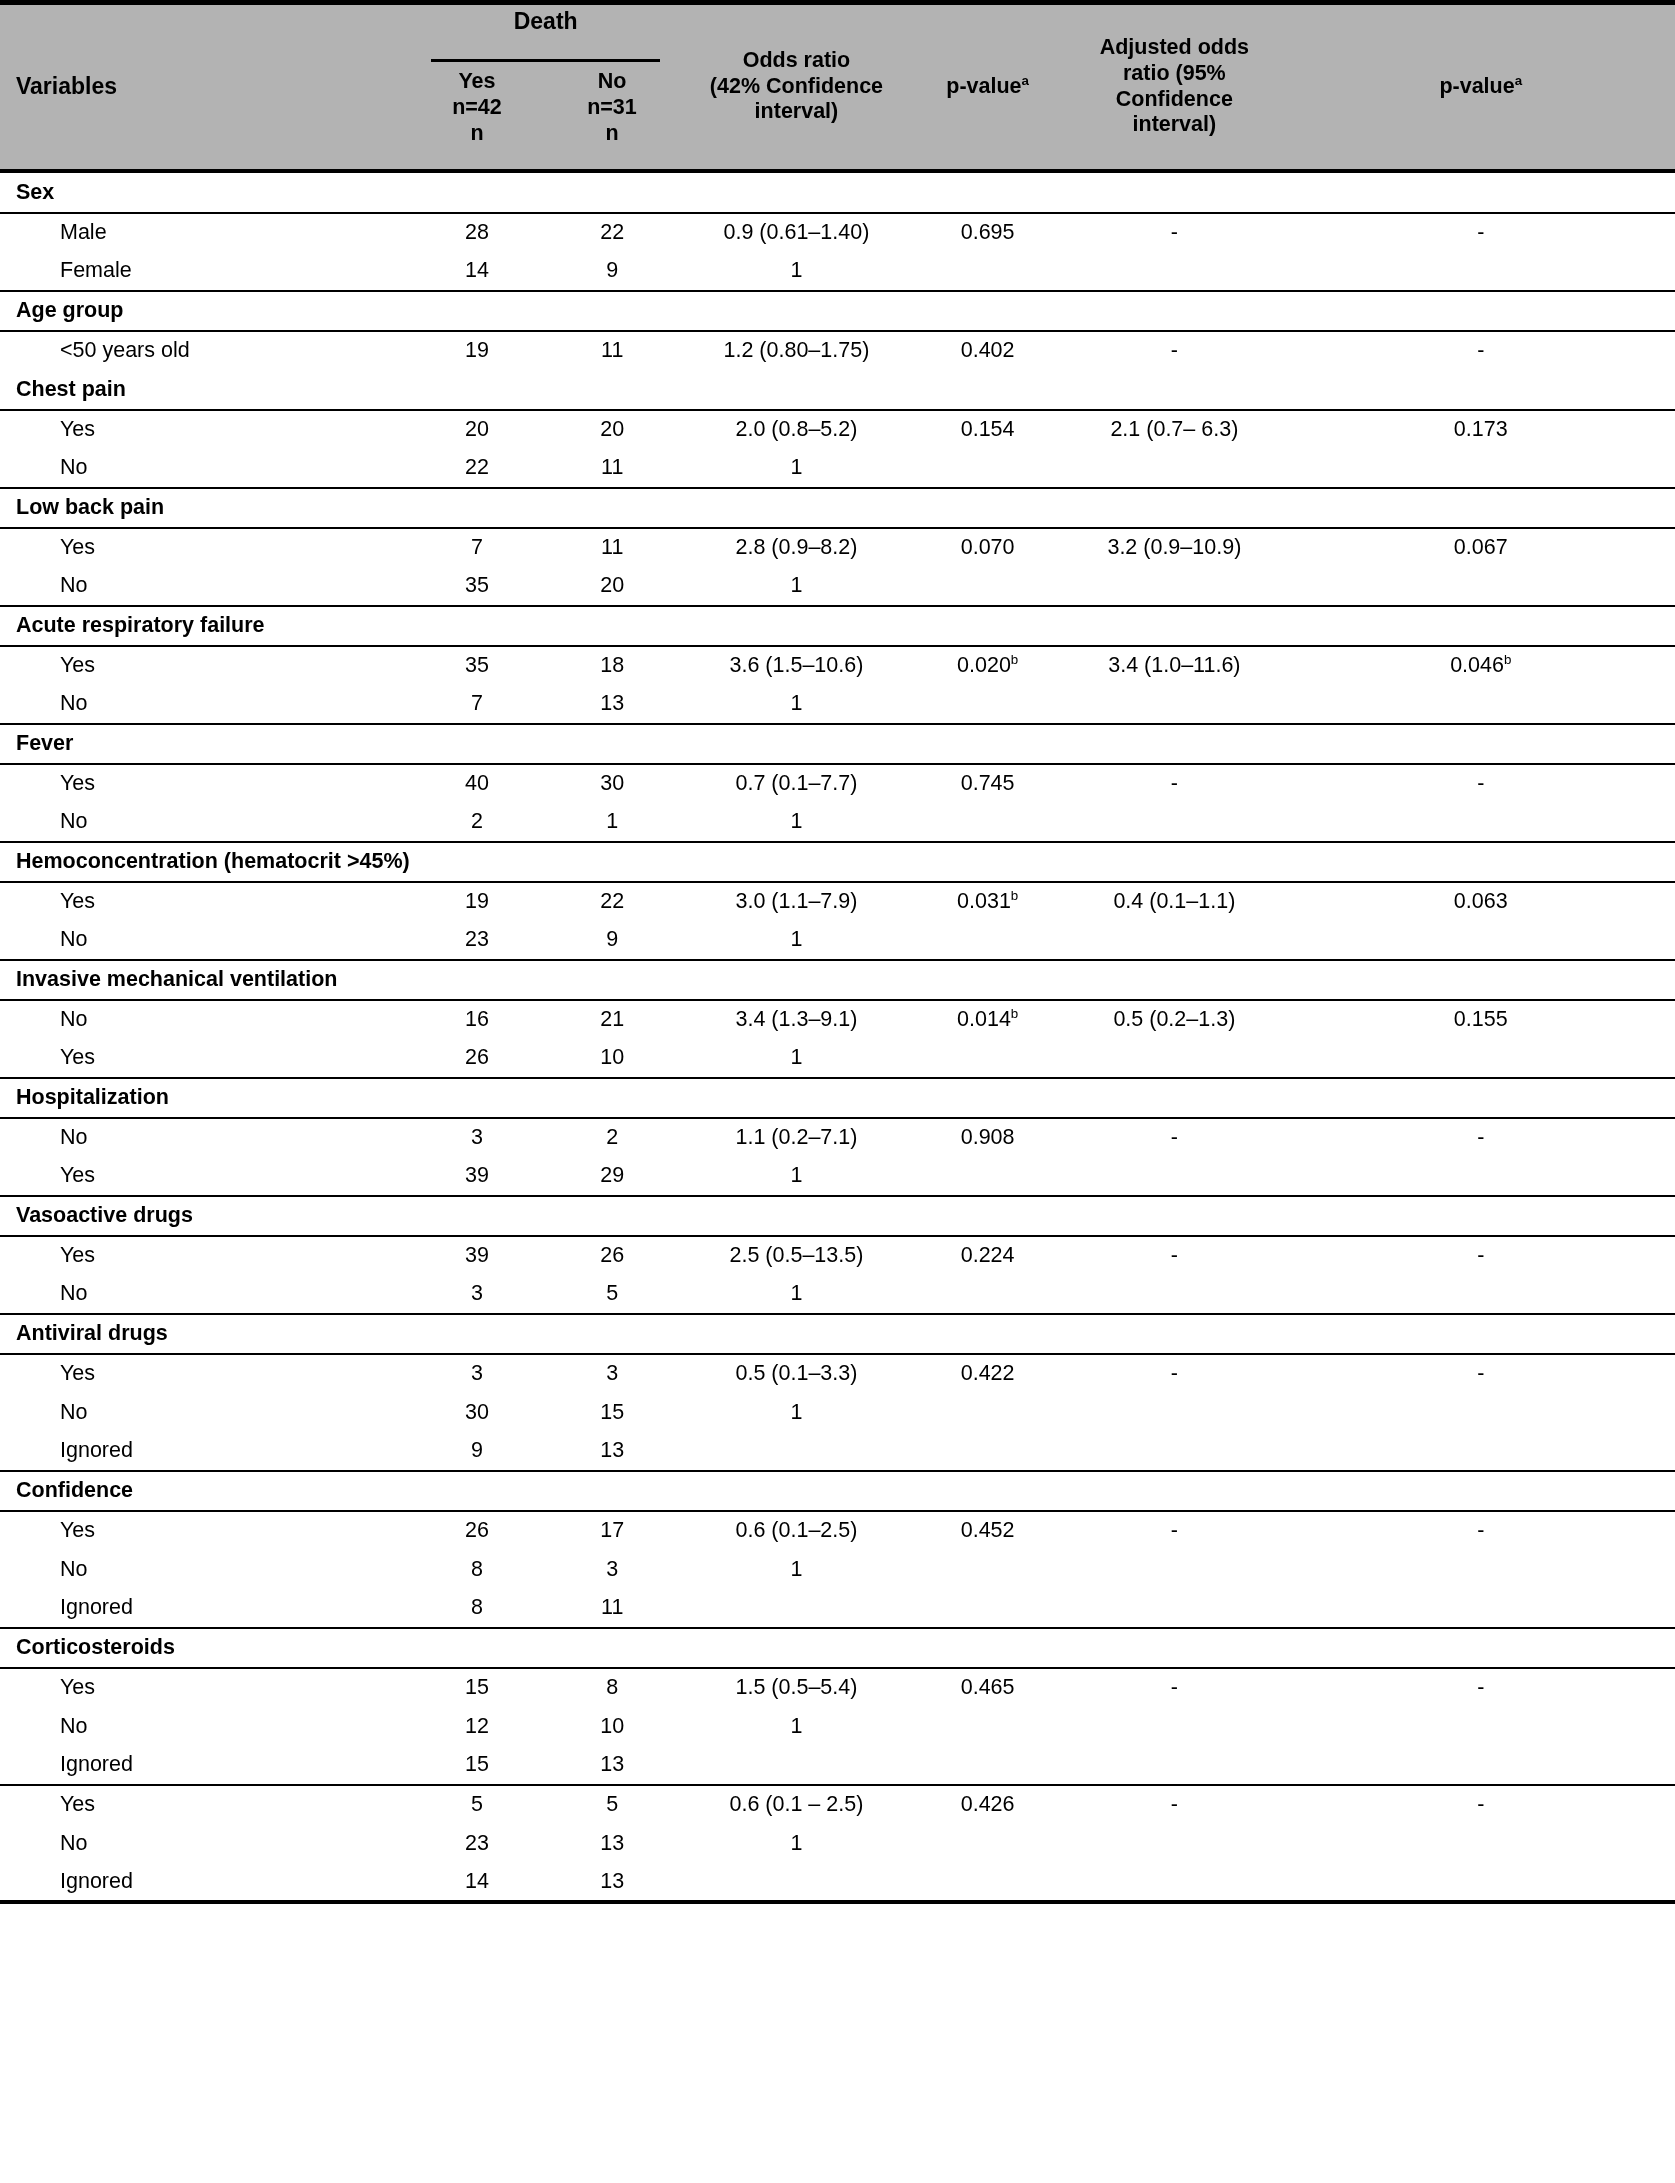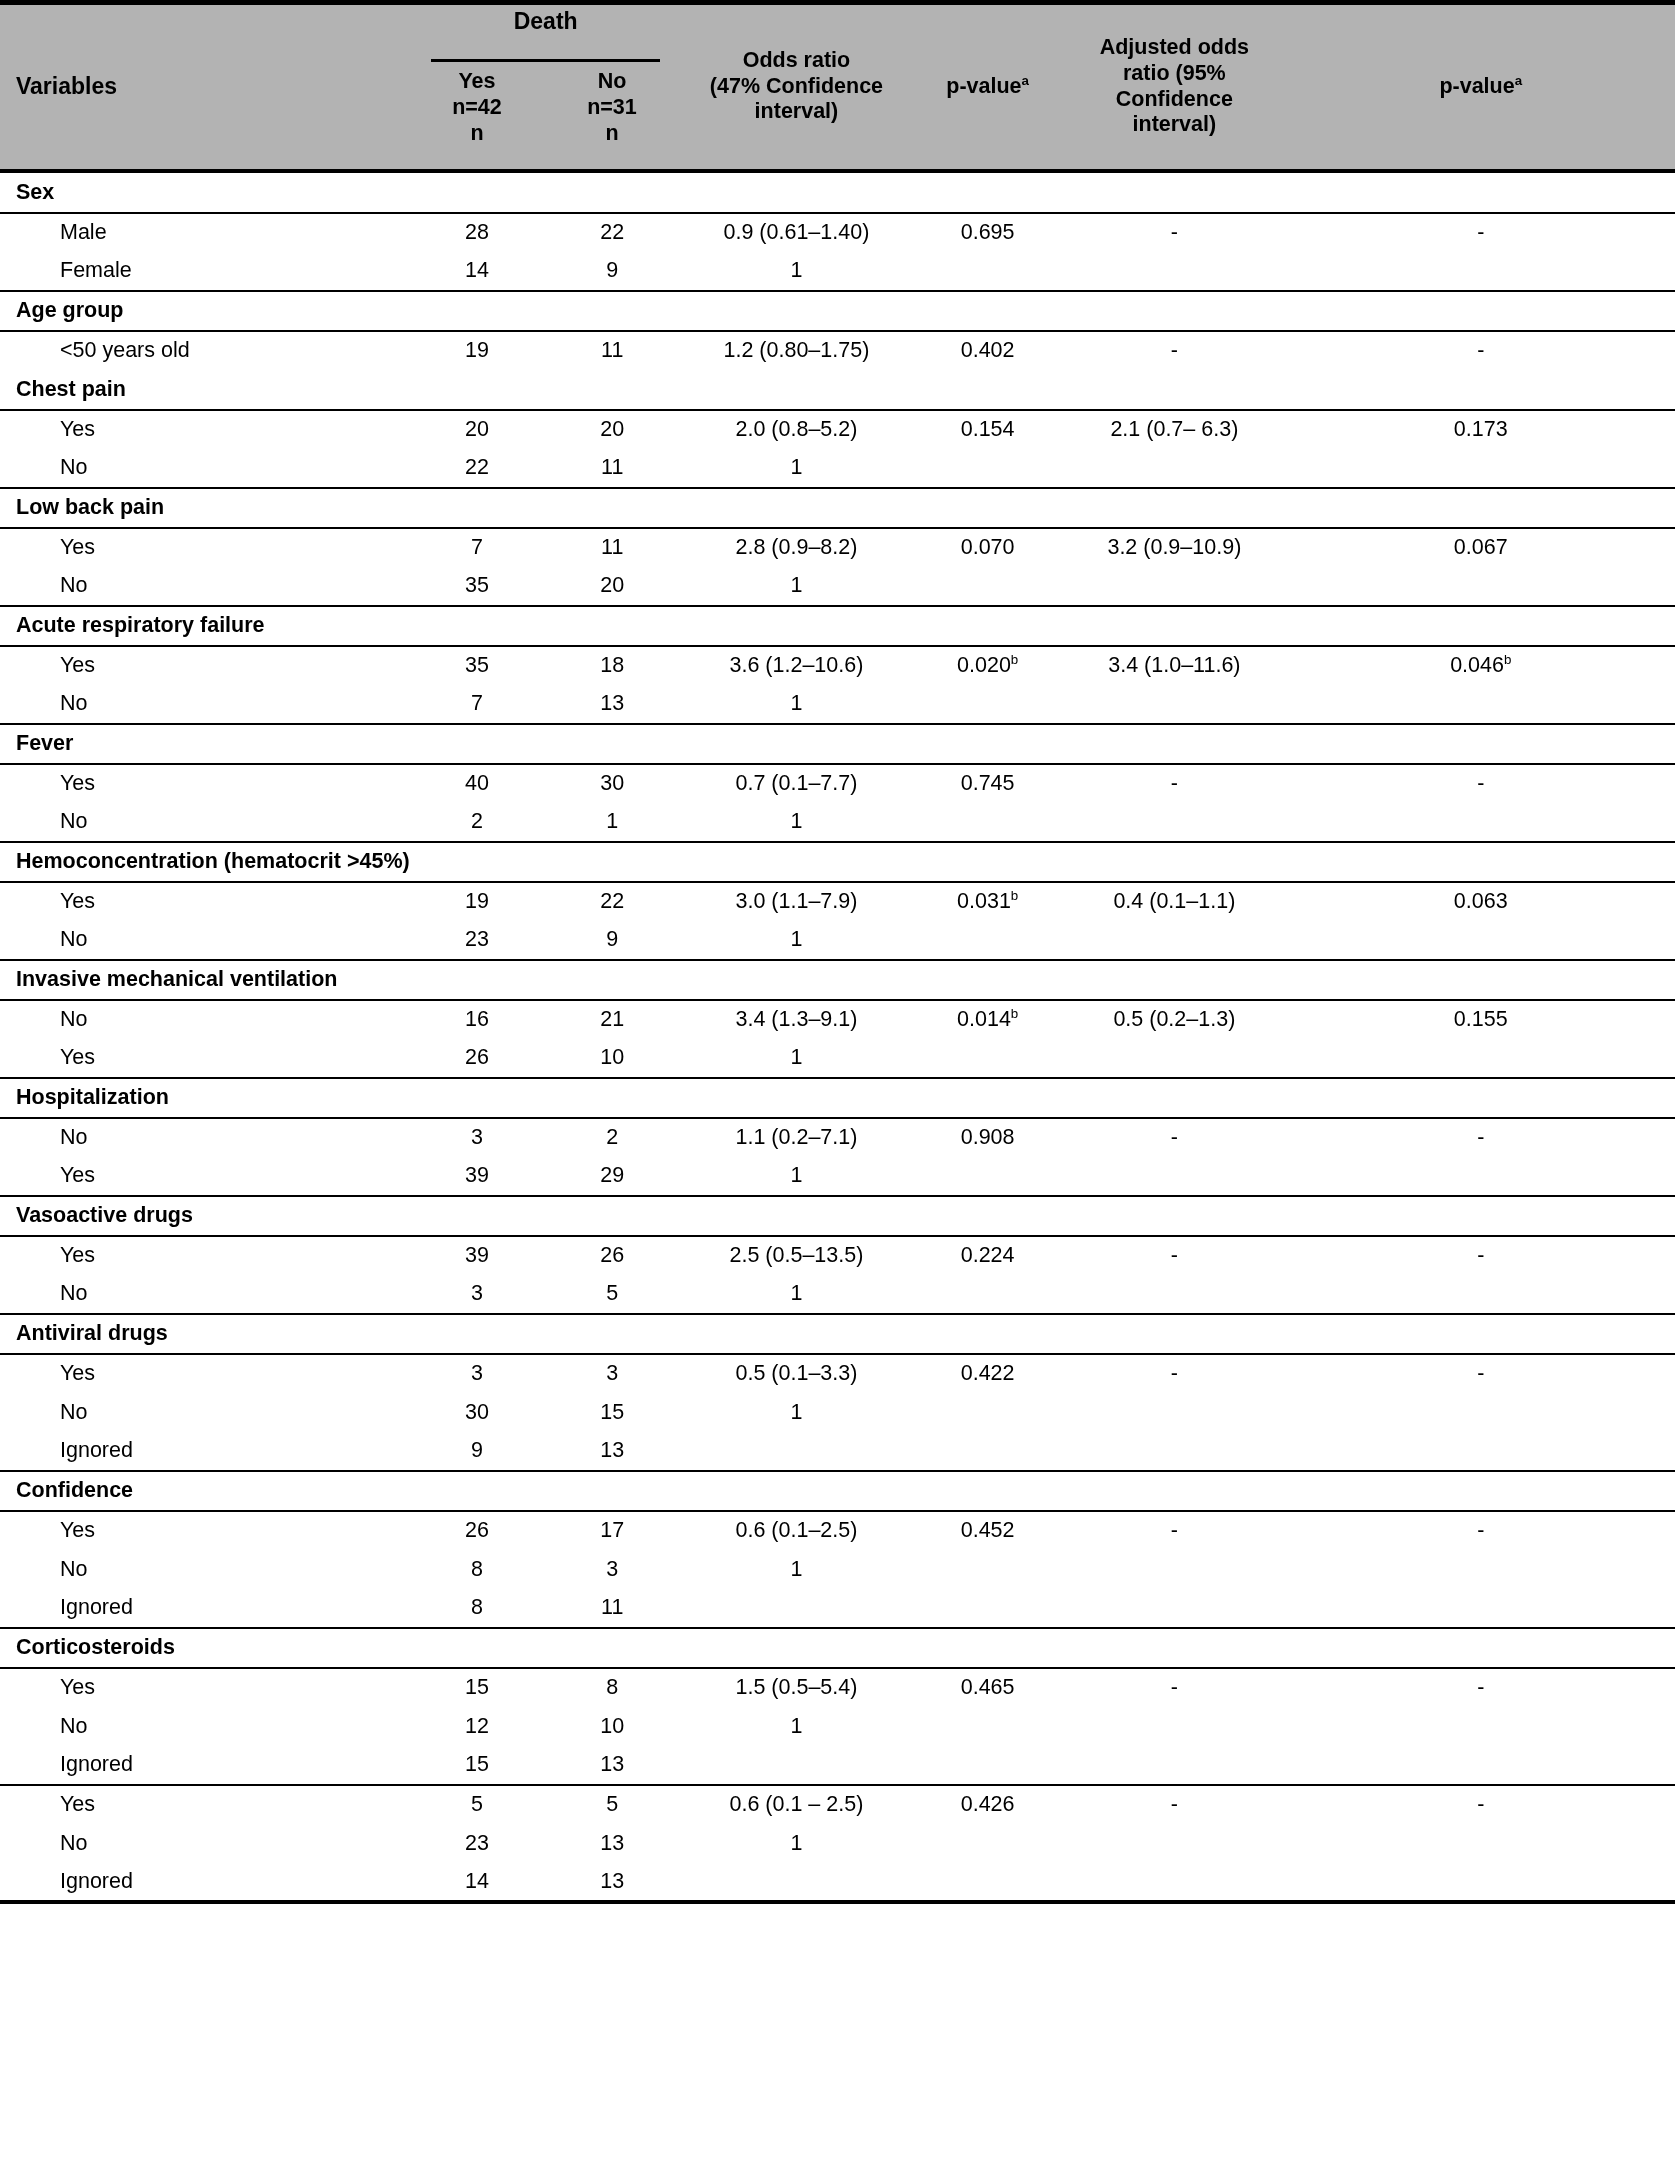--- a/index.html
+++ b/index.html
@@ -181,21 +181,21 @@
                 <div>No</div>
                 <div>n=31</div>
                 <div>n</div>
               </div>
             </div>
           </div>
         </th>
         <th>
           <div class="hdr-block">
             <div>Odds ratio</div>
-            <div>(47% Confidence</div>
+            <div>(42% Confidence</div>
             <div>interval)</div>
           </div>
         </th>
         <th>
           <div class="hdr-block">
             <span>p-value</span><sup>a</sup>
           </div>
         </th>
         <th>
           <div class="hdr-block">
@@ -292,21 +292,21 @@
           <td></td>
           <td></td>
         </tr>
         <tr class="section-row">
           <td colspan="7">Acute respiratory failure</td>
         </tr>
         <tr class="data-row">
           <td class="lbl">Yes</td>
           <td>35</td>
           <td>18</td>
-          <td>3.6 (1.2–10.6)</td>
+          <td>3.6 (1.5–10.6)</td>
           <td>0.020<sup>b</sup></td>
           <td>3.4 (1.0–11.6)</td>
           <td>0.046<sup>b</sup></td>
         </tr>
         <tr class="data-row last-in-group">
           <td class="lbl">No</td>
           <td>7</td>
           <td>13</td>
           <td>1</td>
           <td></td>

